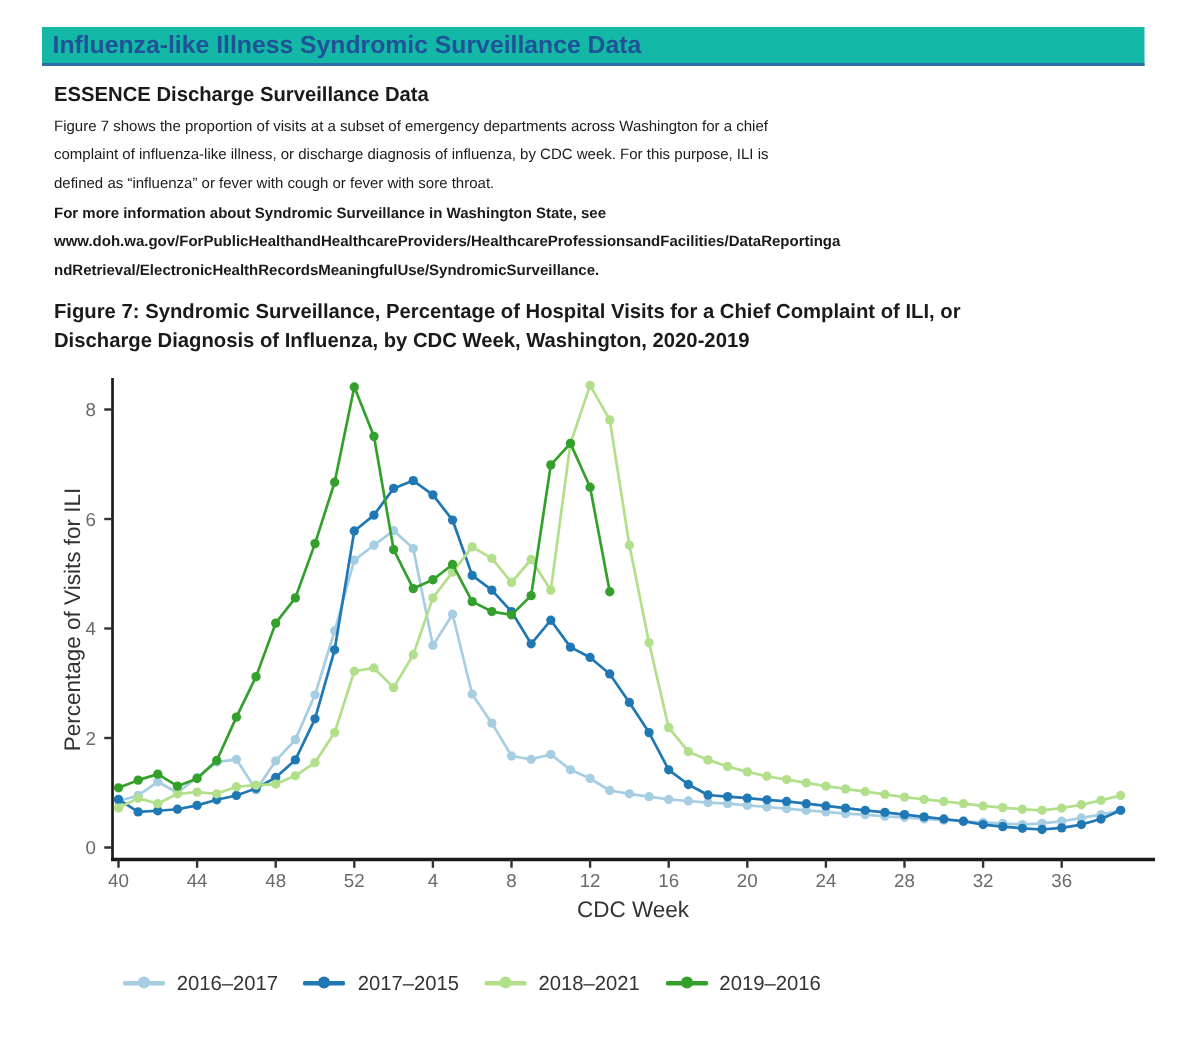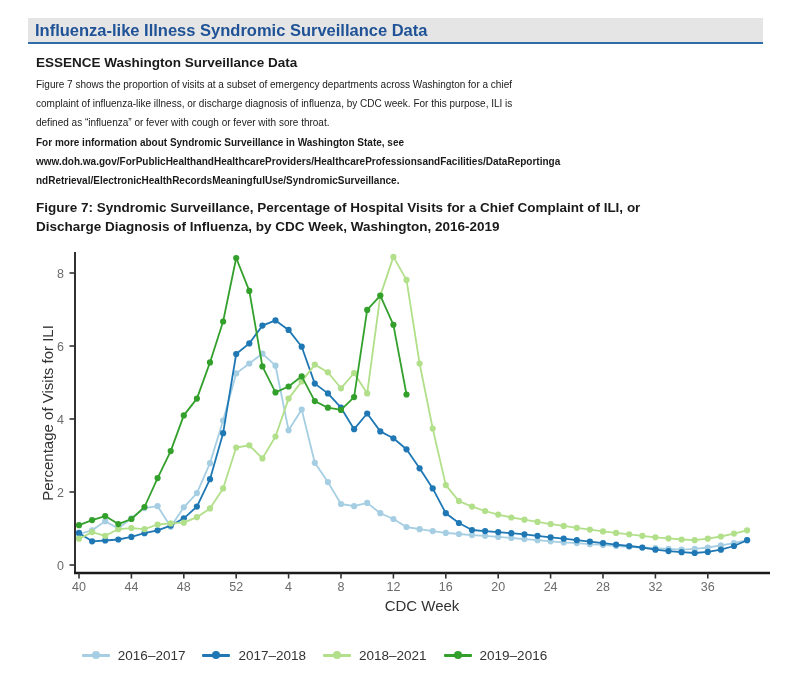--- a/index.html
+++ b/index.html
@@ -4,21 +4,21 @@
 <style>
   html,body { margin:0; padding:0; }
   body {
     width:791px; height:697px; position:relative; overflow:hidden;
     background:#ffffff;
     font-family:"Liberation Sans", sans-serif;
     color:#1a1a1a;
   }
   .title-bar {
     position:absolute; left:28px; top:18px; width:728px; height:24px;
-    background:#e5e5e5; border-bottom:2px solid #2f6da8;
+    background:#14b8a6; border-bottom:2px solid #2f6da8;
     font-size:16.5px; font-weight:bold; color:#1f5296;
     line-height:24px; padding-left:7px;
     white-space:nowrap; overflow:hidden;
   }
   .essence-heading {
     position:absolute; left:36px; top:55px; width:722px;
     font-size:13.5px; font-weight:bold;
   }
   .para {
     position:absolute; left:36px; width:726px;
@@ -48,32 +48,32 @@
   }
   .legend-label { font-size:13.5px; color:#333333; }
 </style>
 </head>
 <body>
 
 <div class="title-bar">
   <span>Influenza-like Illness Syndromic Surveillance Data</span>
 </div>
 
-<div class="essence-heading">ESSENCE Washington Surveillance Data</div>
+<div class="essence-heading">ESSENCE Discharge Surveillance Data</div>
 
 <div class="para para1">Figure 7 shows the proportion of visits at a subset of emergency departments across Washington for a chief
 complaint of influenza-like illness, or discharge diagnosis of influenza, by CDC week. For this purpose, ILI is
 defined as “influenza” or fever with cough or fever with sore throat.</div>
 
 <div class="para para2">For more information about Syndromic Surveillance in Washington State, see
 www.doh.wa.gov/ForPublicHealthandHealthcareProviders/HealthcareProfessionsandFacilities/DataReportinga
 ndRetrieval/ElectronicHealthRecordsMeaningfulUse/SyndromicSurveillance.</div>
 
 <div class="figure-caption">Figure 7: Syndromic Surveillance, Percentage of Hospital Visits for a Chief Complaint of ILI, or
-Discharge Diagnosis of Influenza, by CDC Week, Washington, 2016-2019</div>
+Discharge Diagnosis of Influenza, by CDC Week, Washington, 2020-2019</div>
 
 <svg id="plot" width="791" height="404" viewBox="0 237 791 404">
   <line id="y-axis-line" x1="75" y1="252" x2="75" y2="573" stroke="#1a1a1a" stroke-width="1.8"></line>
   <line id="x-axis-line" x1="74" y1="573" x2="770" y2="573" stroke="#1a1a1a" stroke-width="2.4"></line>
   <g id="yticks-g">
       <line x1="69.5" y1="565" x2="75" y2="565" stroke="#333" stroke-width="1.6"></line>
       <text x="64" y="569.5" text-anchor="end" font-size="12.5" fill="#6b6b6b">0</text>
       <line x1="69.5" y1="492" x2="75" y2="492" stroke="#333" stroke-width="1.6"></line>
       <text x="64" y="496.5" text-anchor="end" font-size="12.5" fill="#6b6b6b">2</text>
       <line x1="69.5" y1="419" x2="75" y2="419" stroke="#333" stroke-width="1.6"></line>
@@ -309,21 +309,21 @@
         <span class="lg-line" style="background: rgb(166, 206, 227);"></span>
         <span class="lg-dot" style="background: rgb(166, 206, 227);"></span>
       </span>
       <span class="legend-label">2016–2017</span>
     </div>
     <div class="legend-item">
       <span class="legend-swatch">
         <span class="lg-line" style="background: rgb(31, 120, 180);"></span>
         <span class="lg-dot" style="background: rgb(31, 120, 180);"></span>
       </span>
-      <span class="legend-label">2017–2018</span>
+      <span class="legend-label">2017–2015</span>
     </div>
     <div class="legend-item">
       <span class="legend-swatch">
         <span class="lg-line" style="background: rgb(178, 223, 138);"></span>
         <span class="lg-dot" style="background: rgb(178, 223, 138);"></span>
       </span>
       <span class="legend-label">2018–2021</span>
     </div>
     <div class="legend-item">
       <span class="legend-swatch">

